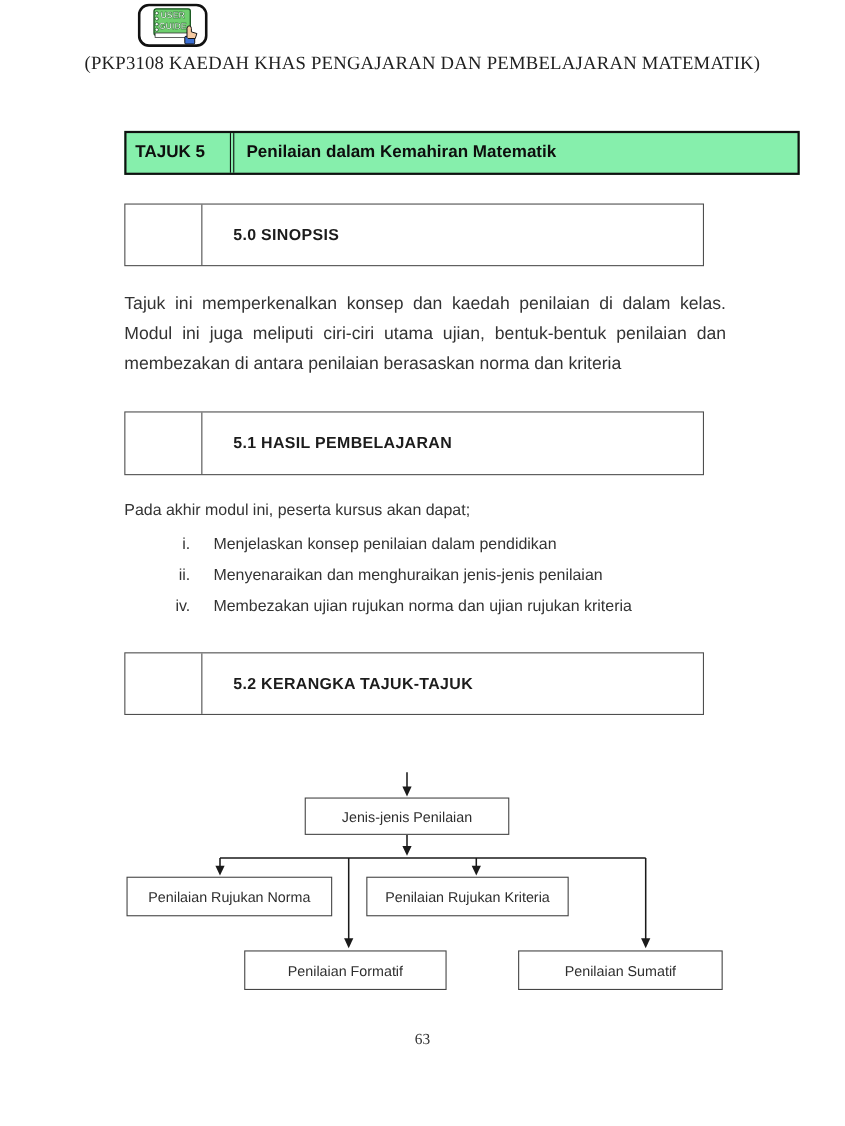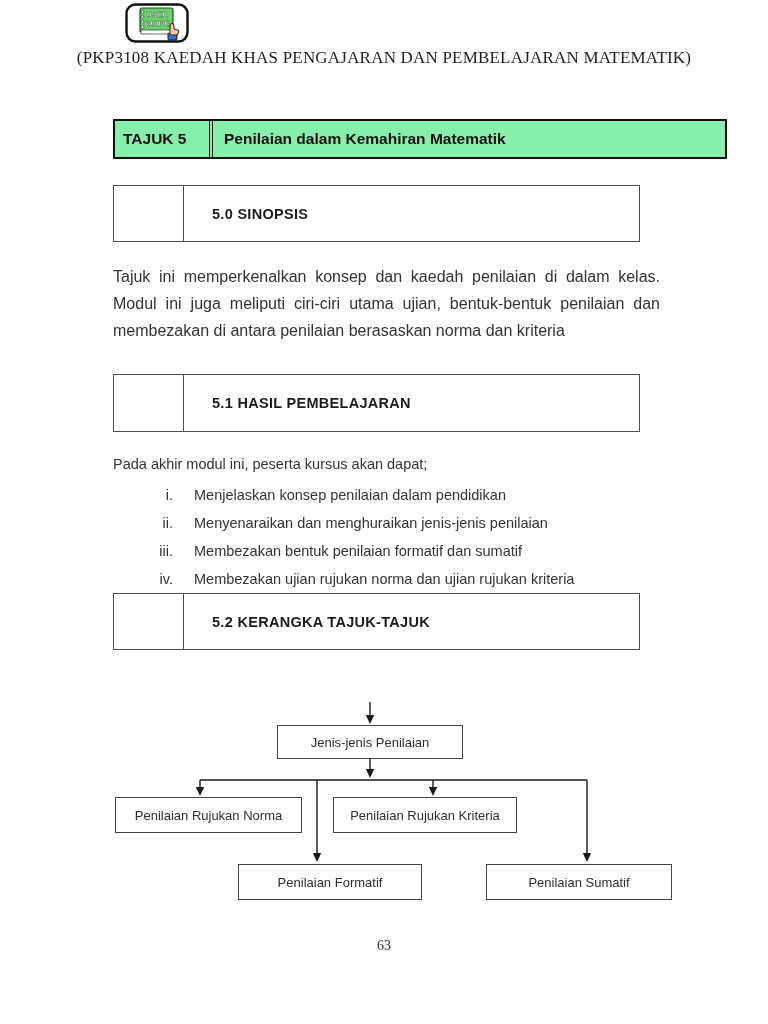--- a/index.html
+++ b/index.html
@@ -50,22 +50,22 @@
   
   .node{
     position:absolute;border:1px solid #454545;background:#fff;box-sizing:border-box;
     display:flex;align-items:center;justify-content:center;
     font-size:13px;color:#2e2e2e;white-space:nowrap;
   }
   .n-root{left:269px;top:667px;width:199px;height:36px;}
   .n-type{left:277px;top:725px;width:186px;height:34px;}
   .n-norma{left:115px;top:797px;width:187px;height:36px;}
   .n-kriteria{left:333px;top:797px;width:184px;height:36px;}
-  .n-formatif{left:238px;top:864px;width:184px;height:36px;}
-  .n-sumatif{left:486px;top:864px;width:186px;height:36px;}
+  .n-formatif{left:222px;top:864px;width:184px;height:36px;}
+  .n-sumatif{left:471px;top:864px;width:186px;height:36px;}
   .connectors{position:absolute;top:0;left:0;width:768px;height:1024px;pointer-events:none;}
   
   .pageno{
     position:absolute;top:938px;left:0;width:100%;text-align:center;
     font-family:"Liberation Serif",serif;font-size:14px;color:#333;
   }
 </style>
 </head>
 <body>
 
@@ -116,24 +116,20 @@
   <div class="obj-list">
     <div class="obj-item">
       <span class="num">i.</span>
       <span>Menjelaskan konsep penilaian dalam pendidikan</span>
     </div>
     <div class="obj-item">
       <span class="num">ii.</span>
       <span>Menyenaraikan dan menghuraikan jenis-jenis penilaian</span>
     </div>
     <div class="obj-item">
-      <span class="num">iii.</span>
-      <span>Membezakan bentuk penilaian formatif dan sumatif</span>
-    </div>
-    <div class="obj-item">
       <span class="num">iv.</span>
       <span>Membezakan ujian rujukan norma dan ujian rujukan kriteria</span>
     </div>
   </div>
 
   <div class="secbox" style="top:593px;">
     <div class="cell-l"></div>
     <div class="cell-r">5.2 KERANGKA TAJUK-TAJUK</div>
   </div>
 

